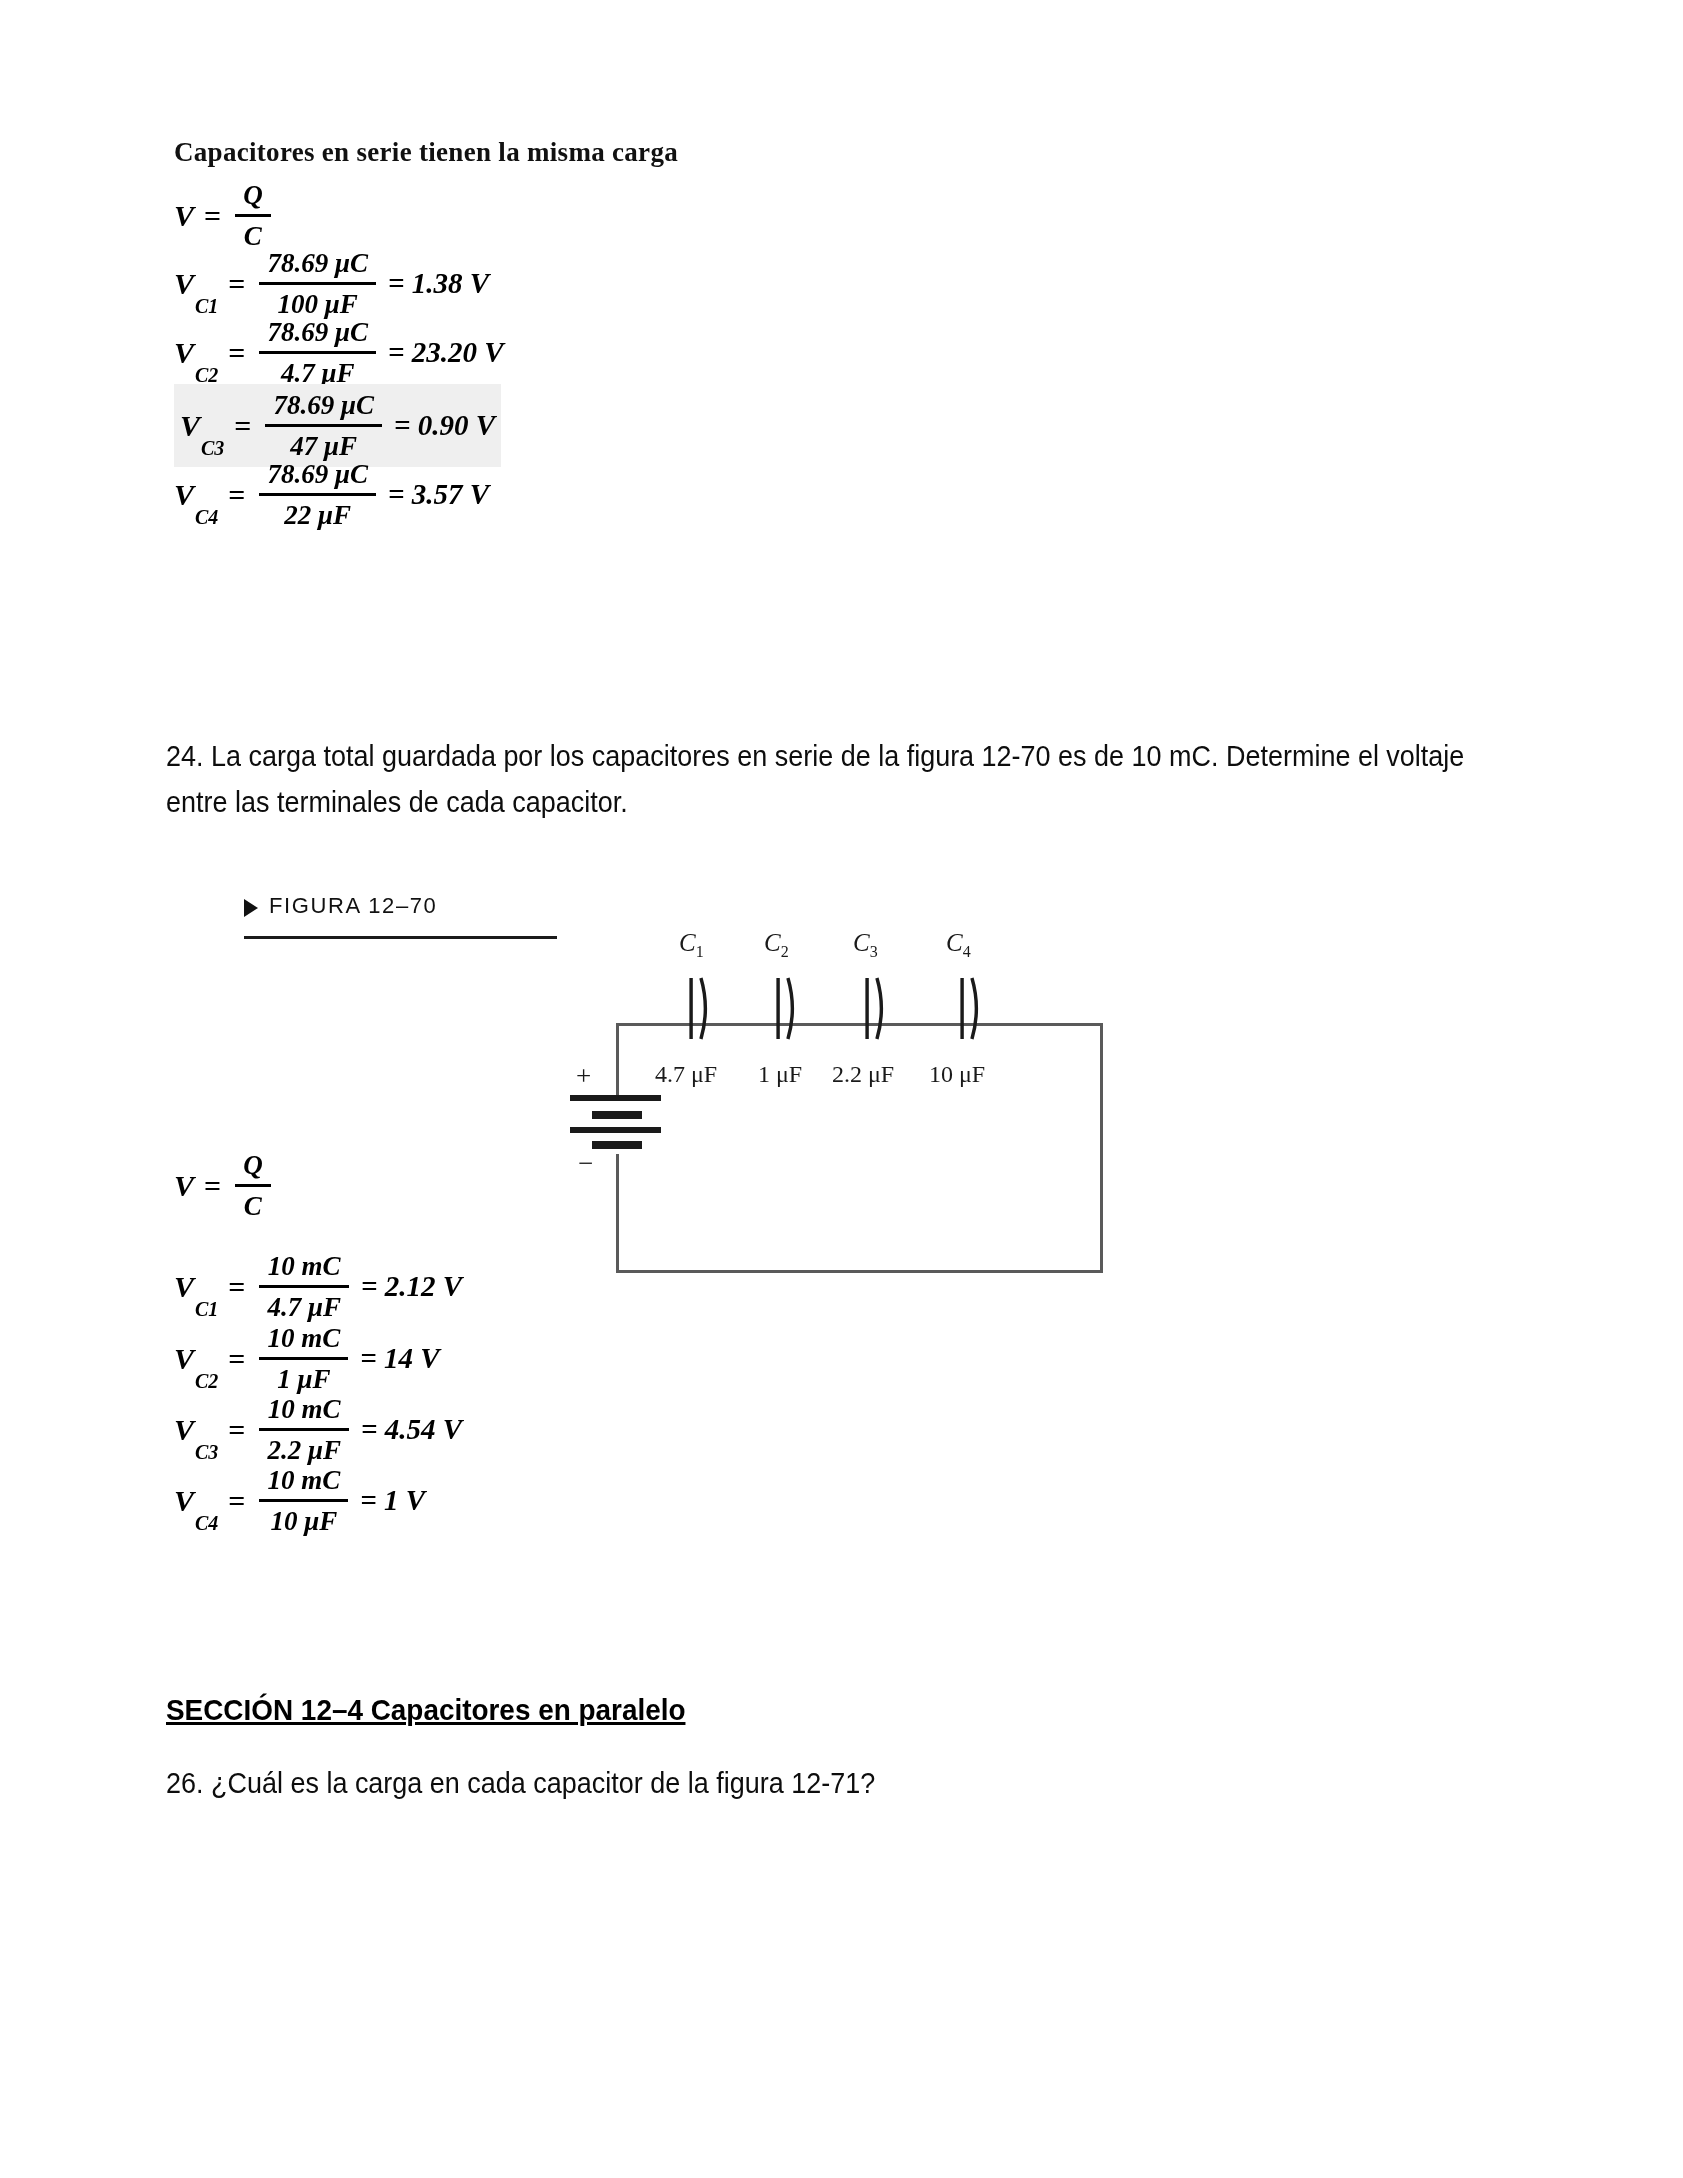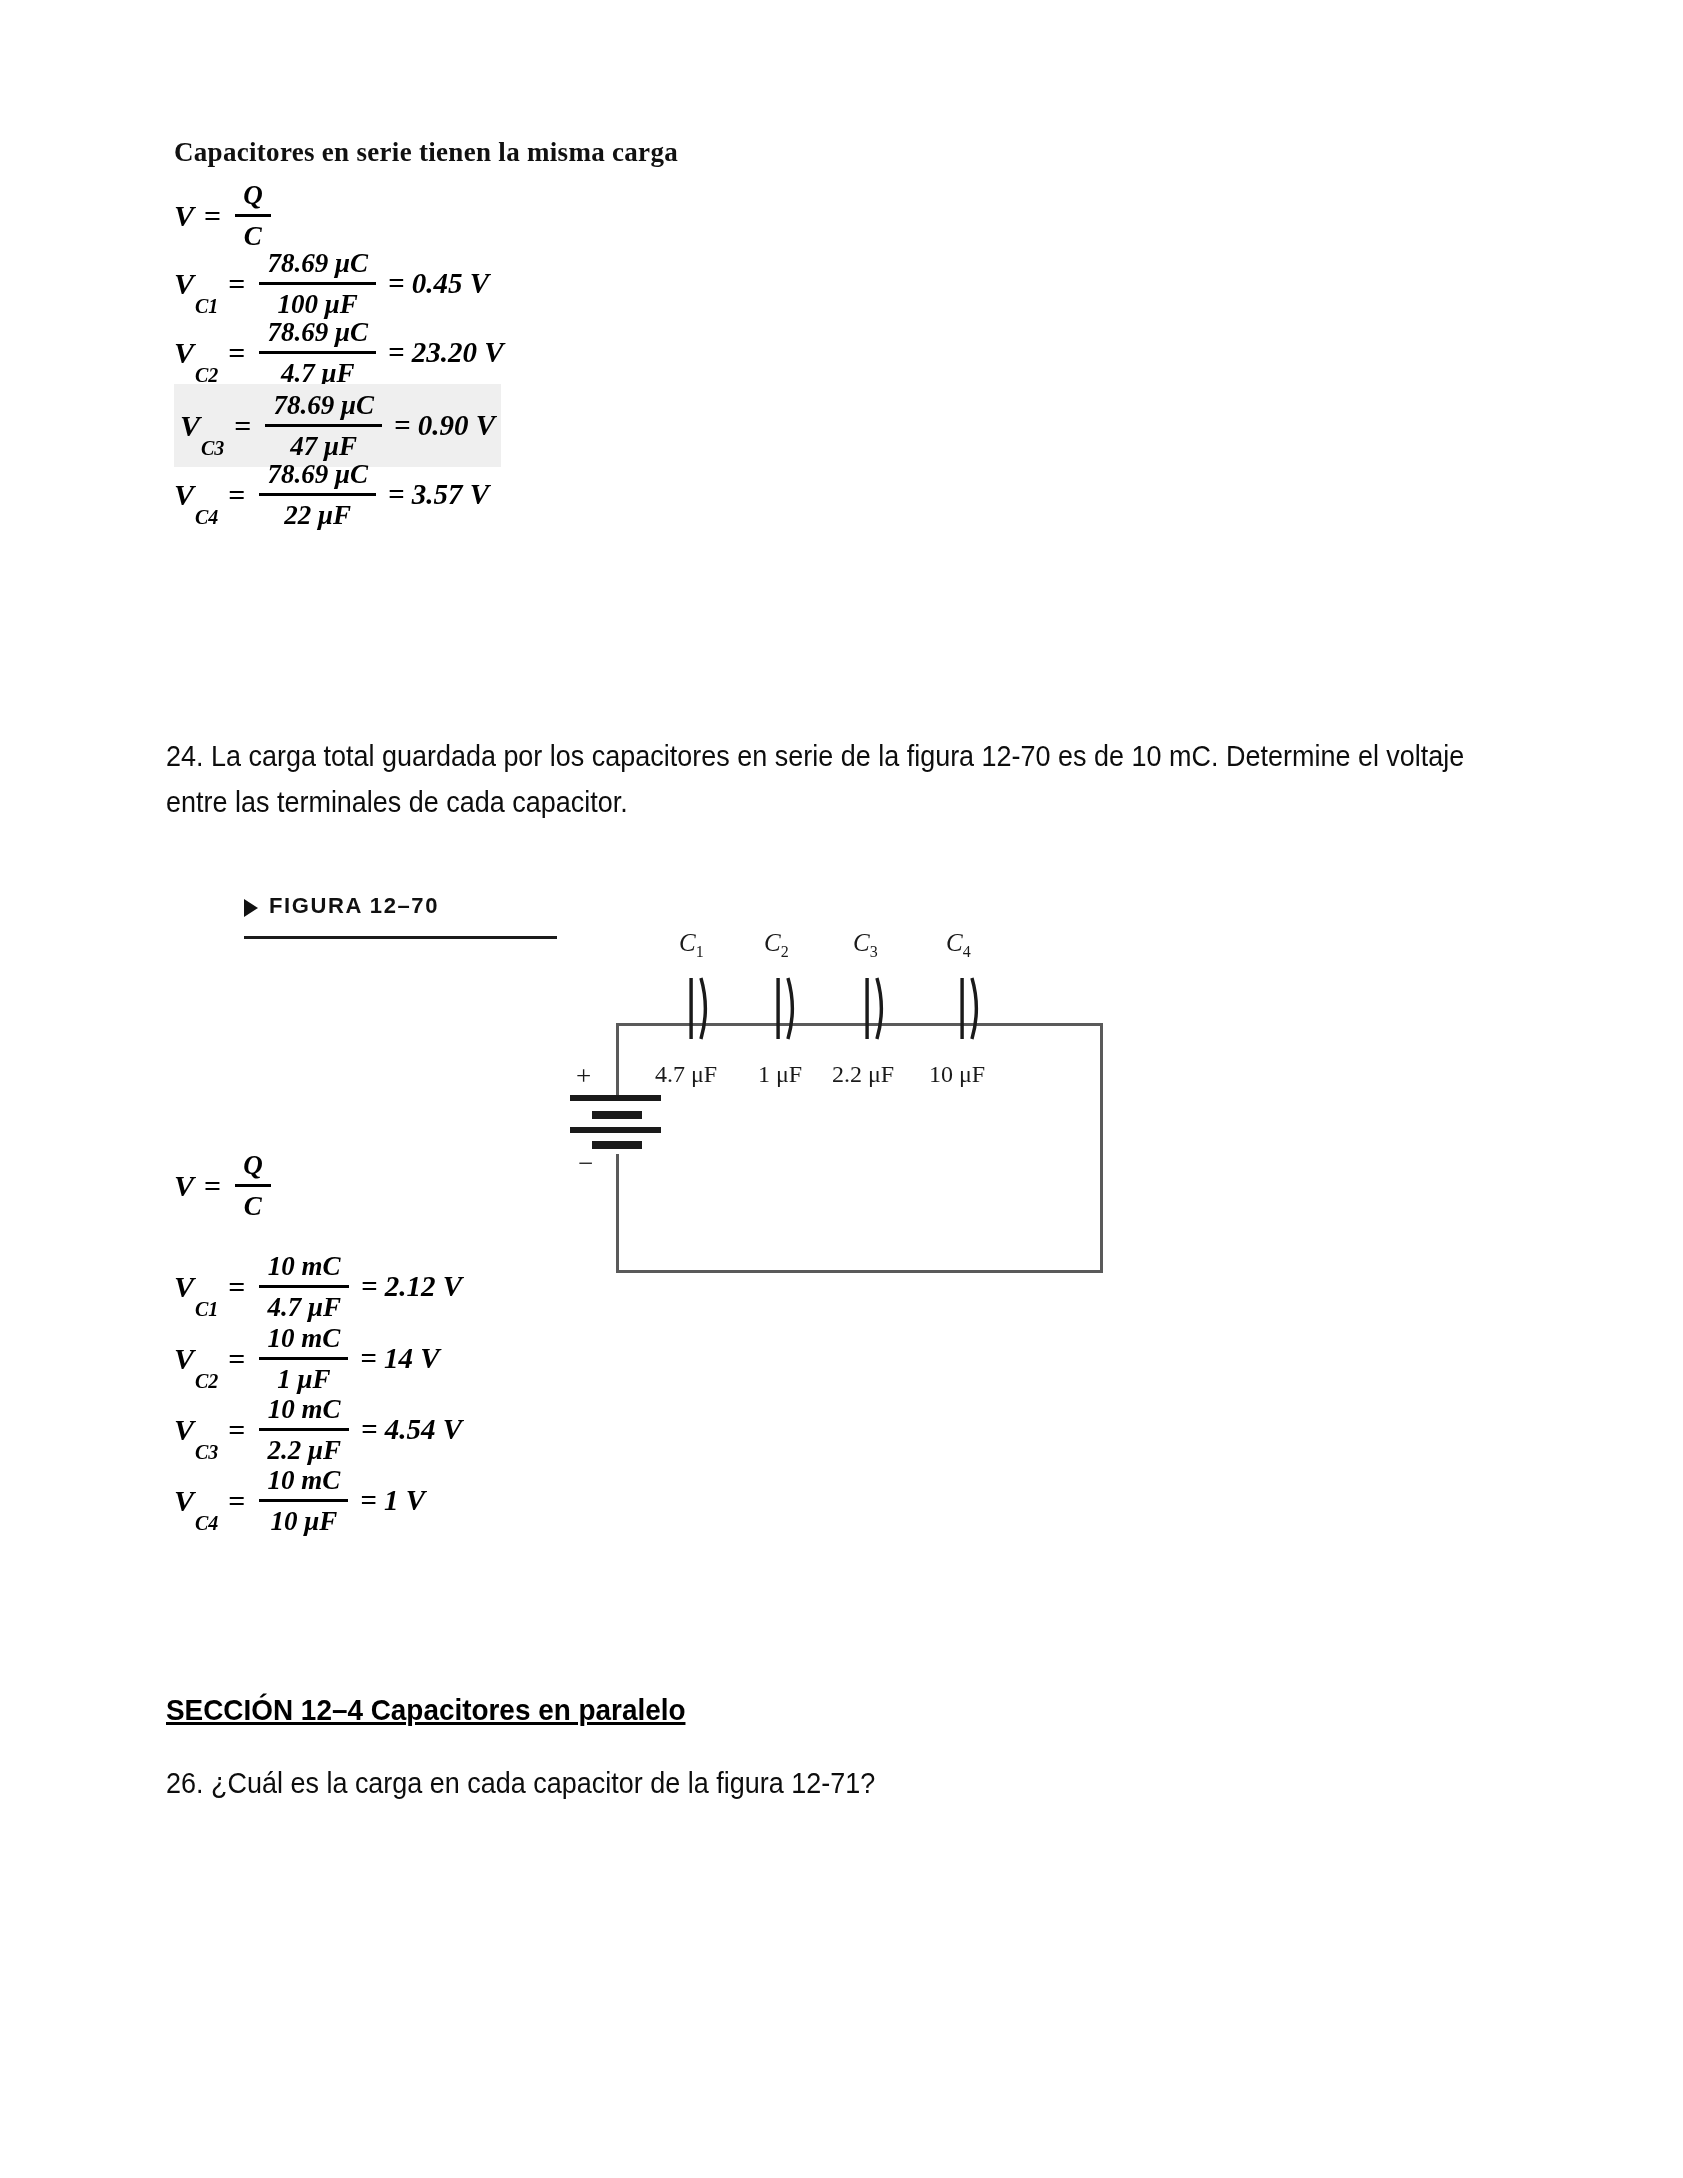--- a/index.html
+++ b/index.html
@@ -101,21 +101,21 @@
     margin-left: 8px;
     white-space: nowrap;
   }
   .hl { background: #efefef; }
 
   
   .figure-wrap { position: absolute; }
   .fig-caption {
     position: absolute;
     font-family: "Liberation Sans", sans-serif;
-    font-weight: bold;
+    font-weight: normal;
     font-size: 22px;
     letter-spacing: 1.6px;
     color: #111;
   }
   .fig-rule {
     position: absolute;
     height: 3px;
     background: #1b1b1b;
   }
   .fig-arrow {
@@ -170,21 +170,21 @@
 
   <div class="math" style="left:174px;top:246px;">
     <span class="mvar">V</span>
     <span class="msub">C1</span>
     <span class="meq plain">=</span>
     <span class="frac">
       <span class="num">78.69 μC</span>
       <span class="bar"></span>
       <span class="den">100 μF</span>
     </span>
-    <span class="res">= 0.45 V</span>
+    <span class="res">= 1.38 V</span>
   </div>
 
   <div class="math" style="left:174px;top:315px;">
     <span class="mvar">V</span>
     <span class="msub">C2</span>
     <span class="meq plain">=</span>
     <span class="frac">
       <span class="num">78.69 μC</span>
       <span class="bar"></span>
       <span class="den">4.7 μF</span>

